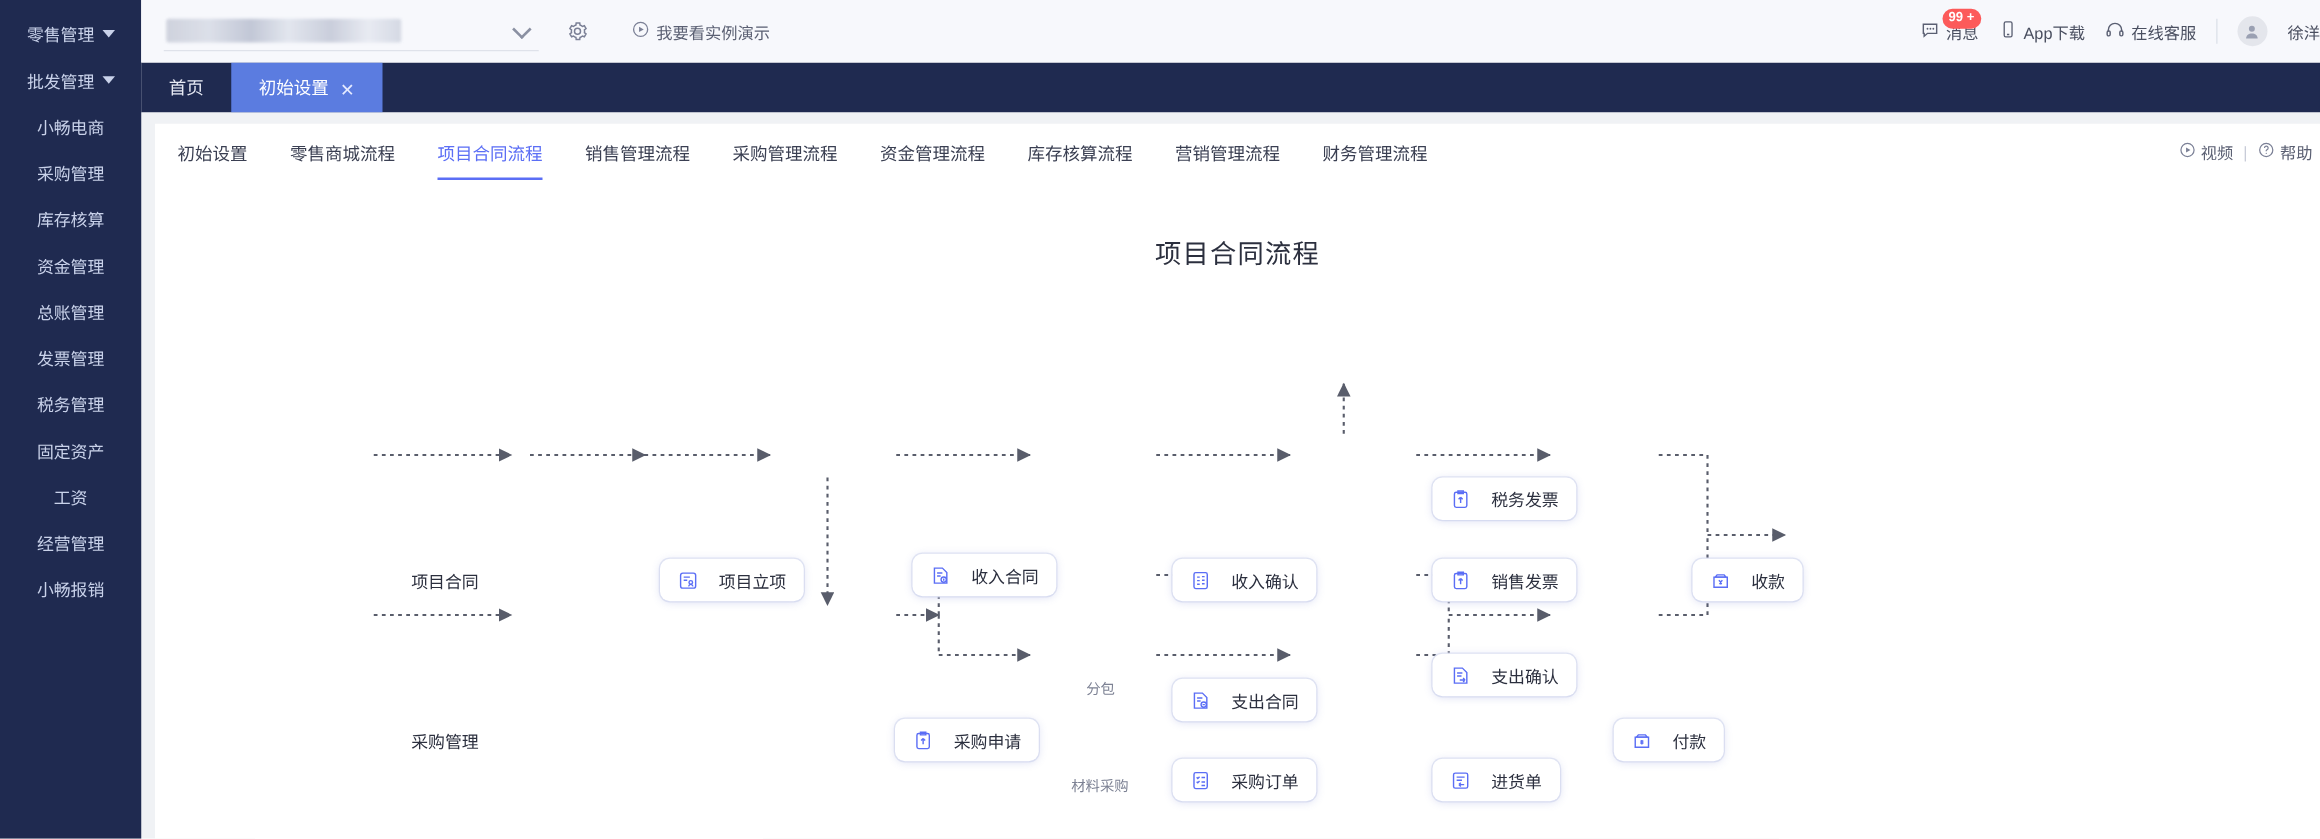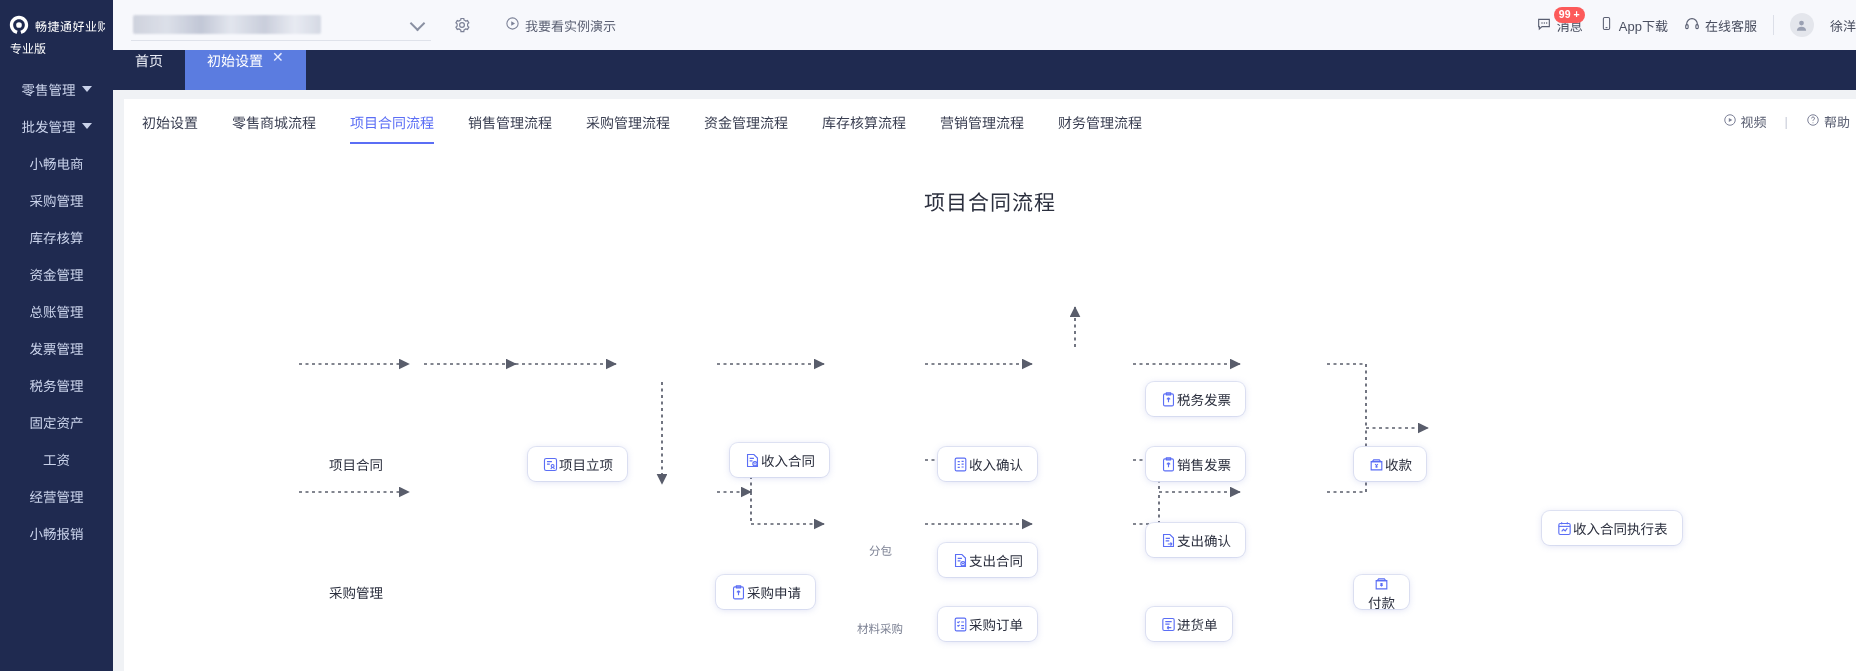--- a/index.html
+++ b/index.html
@@ -84,21 +84,21 @@
     display: flex; align-items: center; justify-content: center;
   }
   .user-name { color: #4a4f60; font-size: 13px; white-space: nowrap; }
 
   
   .tabbar {
     height: 40px; background: #1f2a50; display: flex; align-items: stretch;
     flex: 0 0 40px;
   }
   .tab {
-    display: flex; align-items: flex-start; padding: 0 22px; color: #e7eaf4;
+    display: flex; align-items: flex-end; padding: 11px 22px; color: #e7eaf4;
     font-size: 14px; cursor: pointer; white-space: nowrap;
   }
   .tab.active { background: #5b7ce0; color: #fff; }
   .tab-close {
     margin-left: 9px; font-size: 14px; color: #e6ebff; line-height: 1;
     cursor: pointer;
   }
 
   
   .page { flex: 1; background: #f0f2f5; padding: 9px 0 0 11px; min-height: 0; }
@@ -116,66 +116,54 @@
     position: relative; height: 45px; display: flex; align-items: center;
     white-space: nowrap;
   }
   .subtab.active { color: #5b6ef5; }
   .subtab.active::after {
     content: ""; position: absolute; left: 0; right: 0; bottom: 0;
     height: 2px; background: #5b6ef5;
   }
   .subtab-right {
     position: absolute; right: 6px; top: 0; height: 45px;
-    display: flex; align-items: center; gap: 18px; font-size: 13px; color: #5b6073;
+    display: flex; align-items: center; gap: 8px; font-size: 13px; color: #5b6073;
   }
   .sr-link { display: flex; align-items: center; gap: 4px; cursor: pointer; white-space: nowrap; }
   .sr-sep { color: #c8ccd8; }
 
   
   .diagram-title {
     text-align: center; font-size: 21px; color: #2b2f3e; margin-top: 42px;
     letter-spacing: 1px;
   }
   .canvas { position: absolute; left: 0; top: 0; width: 100%; height: 100%; }
   .svg-layer { position: absolute; left: 0; top: 0; }
 
   .node {
     position: absolute; height: 34px; background: #fff;
-    border-radius: 8px; display: flex; align-items: center; gap: 0;
+    border-radius: 8px; display: flex; align-items: center; gap: 16px;
     padding: 0 14px; white-space: nowrap;
     box-shadow: 0 1px 7px rgba(95,110,200,.22), 0 0 0 1px rgba(230,233,245,.9);
     font-size: 13.5px; color: #2b2f3e; cursor: pointer;
   }
   .node .ic { flex: 0 0 17px; height: 17px; display: block; }
   .row-label {
     position: absolute; font-size: 13.5px; color: #2b2f3e; white-space: nowrap;
   }
   .edge-label {
     position: absolute; font-size: 11.5px; color: #7d8294; white-space: nowrap;
   }
 </style>
 </head>
 <body>
 
 <div class="app">
 
   <aside class="sidebar">
-    <div class="brand">
-      <div class="brand-row">
-        <span class="logo-mark">
-          <svg width="22" height="22" viewBox="0 0 24 24">
-            <path d="M12 2 C6.5 2 2 6.5 2 12 c0 4.6 3.1 8.5 7.3 9.7 l1.2-3.4 C7.8 17.5 5.6 15 5.6 12 c0-3.5 2.9-6.4 6.4-6.4 s6.4 2.9 6.4 6.4 c0 3-2.2 5.5-4.9 6.3 l1.2 3.4 C18.9 20.5 22 16.6 22 12 C22 6.5 17.5 2 12 2 z" fill="#ffffff"></path>
-            <circle cx="12" cy="12" r="3.1" fill="#ffffff"></circle>
-          </svg>
-        </span>
-        <span class="brand-name">畅捷通好业财</span>
-      </div>
-      <div class="brand-sub">专业版</div>
-    </div>
 
     <nav class="nav">
       <div class="nav-item">
         <span>零售管理</span>
         <span class="caret"></span>
       </div>
       <div class="nav-item">
         <span>批发管理</span>
         <span class="caret"></span>
       </div>
@@ -475,31 +463,20 @@
             <span class="ic">
               <svg width="17" height="17" viewBox="0 0 24 24" fill="none" stroke="#5b6ef5" stroke-width="1.6">
                 <path d="M4.5 8h15v11.5h-15z"></path>
                   <path d="M8 5.5h8l2 2.5H6z"></path>
                 <path d="M10 11.5l2 2 2-2M12 13.5v3M10.4 15.4h3.2"></path>
               </svg>
             </span>
             <span>收款</span>
           </div>
 
-          <div class="node" style="left:1418px; top:412px;">
-            <span class="ic">
-              <svg width="17" height="17" viewBox="0 0 24 24" fill="none" stroke="#5b6ef5" stroke-width="1.6">
-                <rect x="4" y="5" width="16" height="15.5" rx="2"></rect>
-                  <path d="M4 9h16"></path>
-                <path d="M8 3v3M16 3v3"></path>
-                  <path d="M8 16l2.5-3 2.5 2.3 3-3.8"></path>
-              </svg>
-            </span>
-            <span>收入合同执行表</span>
-          </div>
 
           <div class="node" style="left:592px; top:476px;">
             <span class="ic">
               <svg width="17" height="17" viewBox="0 0 24 24" fill="none" stroke="#5b6ef5" stroke-width="1.6">
                 <rect x="5" y="4" width="14" height="17" rx="2"></rect>
                   <path d="M9 2.5h6v3H9z"></path>
                 <path d="M12 9.5V16M12 9.5l-2.3 2.3M12 9.5l2.3 2.3"></path>
               </svg>
             </span>
             <span>采购申请</span>
@@ -543,21 +520,21 @@
             <span class="ic">
               <svg width="17" height="17" viewBox="0 0 24 24" fill="none" stroke="#5b6ef5" stroke-width="1.6">
                 <rect x="4" y="3.5" width="16" height="17" rx="2"></rect>
                   <path d="M7.5 8h9M7.5 11.5h6"></path>
                 <path d="M16 16.5h-6M10 16.5l2.2-2.2M10 16.5l2.2 2.2"></path>
               </svg>
             </span>
             <span>进货单</span>
           </div>
 
-          <div class="node" style="left:1230px; top:476px;flex-direction:column;">
+          <div class="node" style="left:1167px; top:476px;">
             <span class="ic">
               <svg width="17" height="17" viewBox="0 0 24 24" fill="none" stroke="#5b6ef5" stroke-width="1.6">
                 <path d="M4.5 8h15v11.5h-15z"></path>
                   <path d="M8 5.5h8l2 2.5H6z"></path>
                 <path d="M12 11.3v5M10.2 12.6h3.6M10.2 14.6h3.6"></path>
               </svg>
             </span>
             <span>付款</span>
           </div>
 

